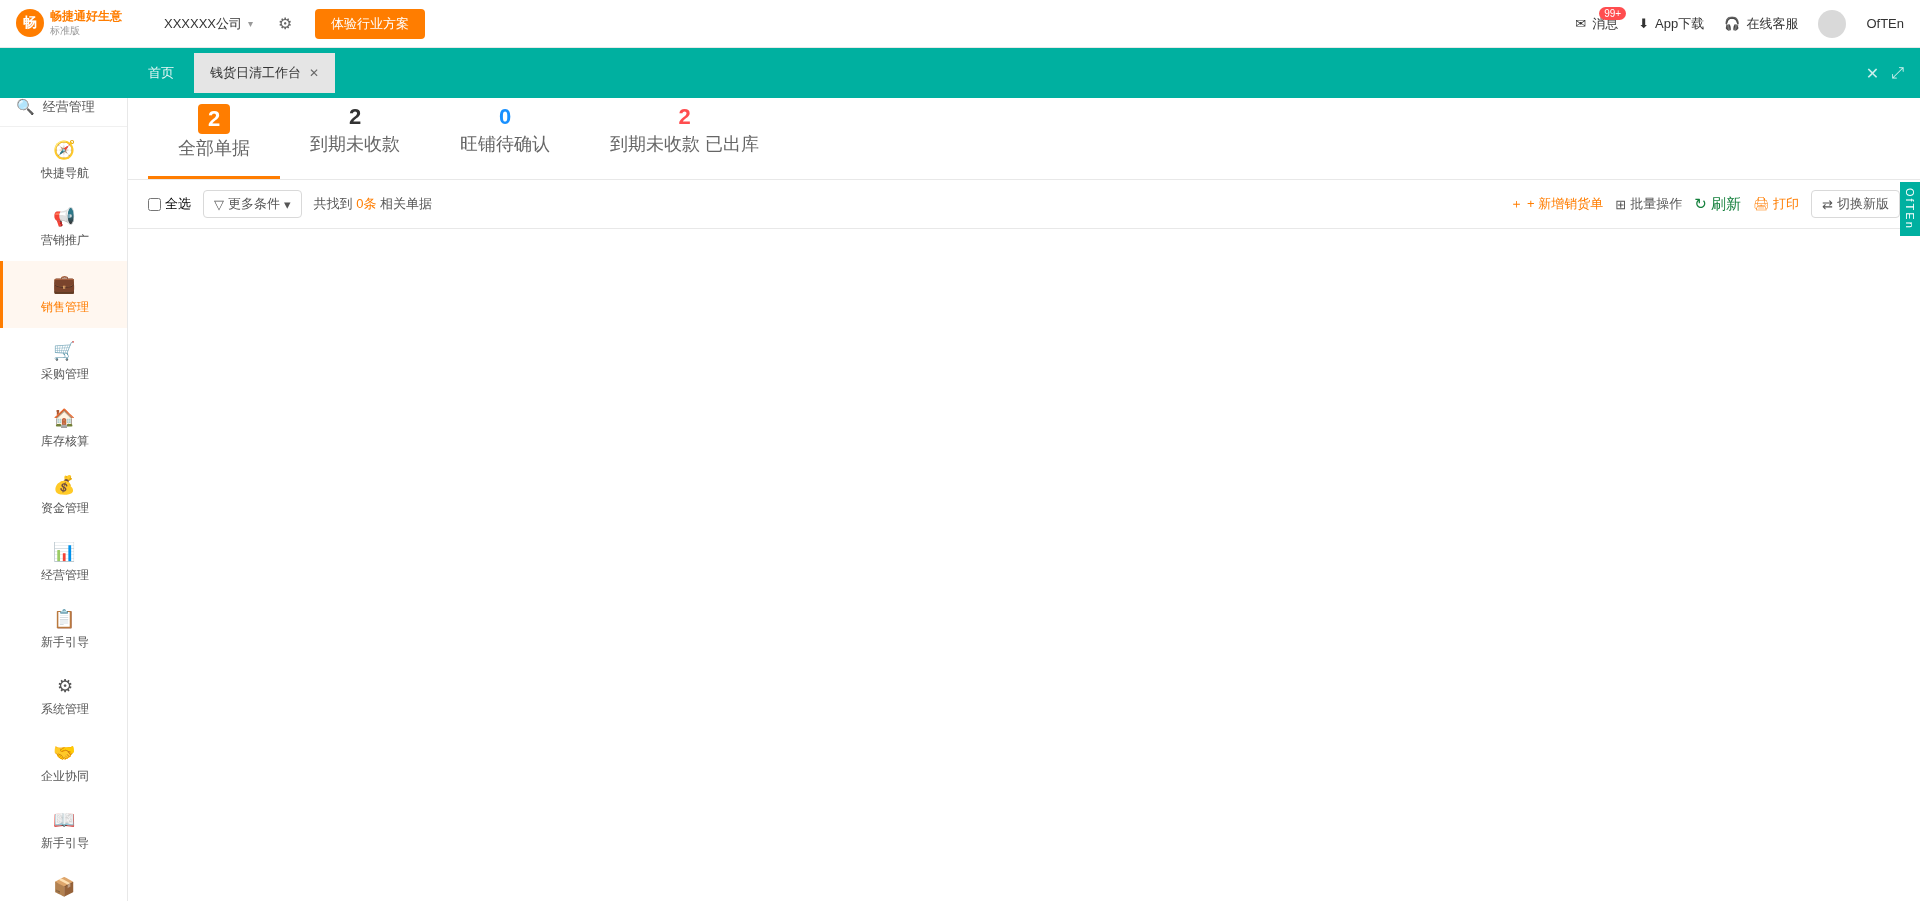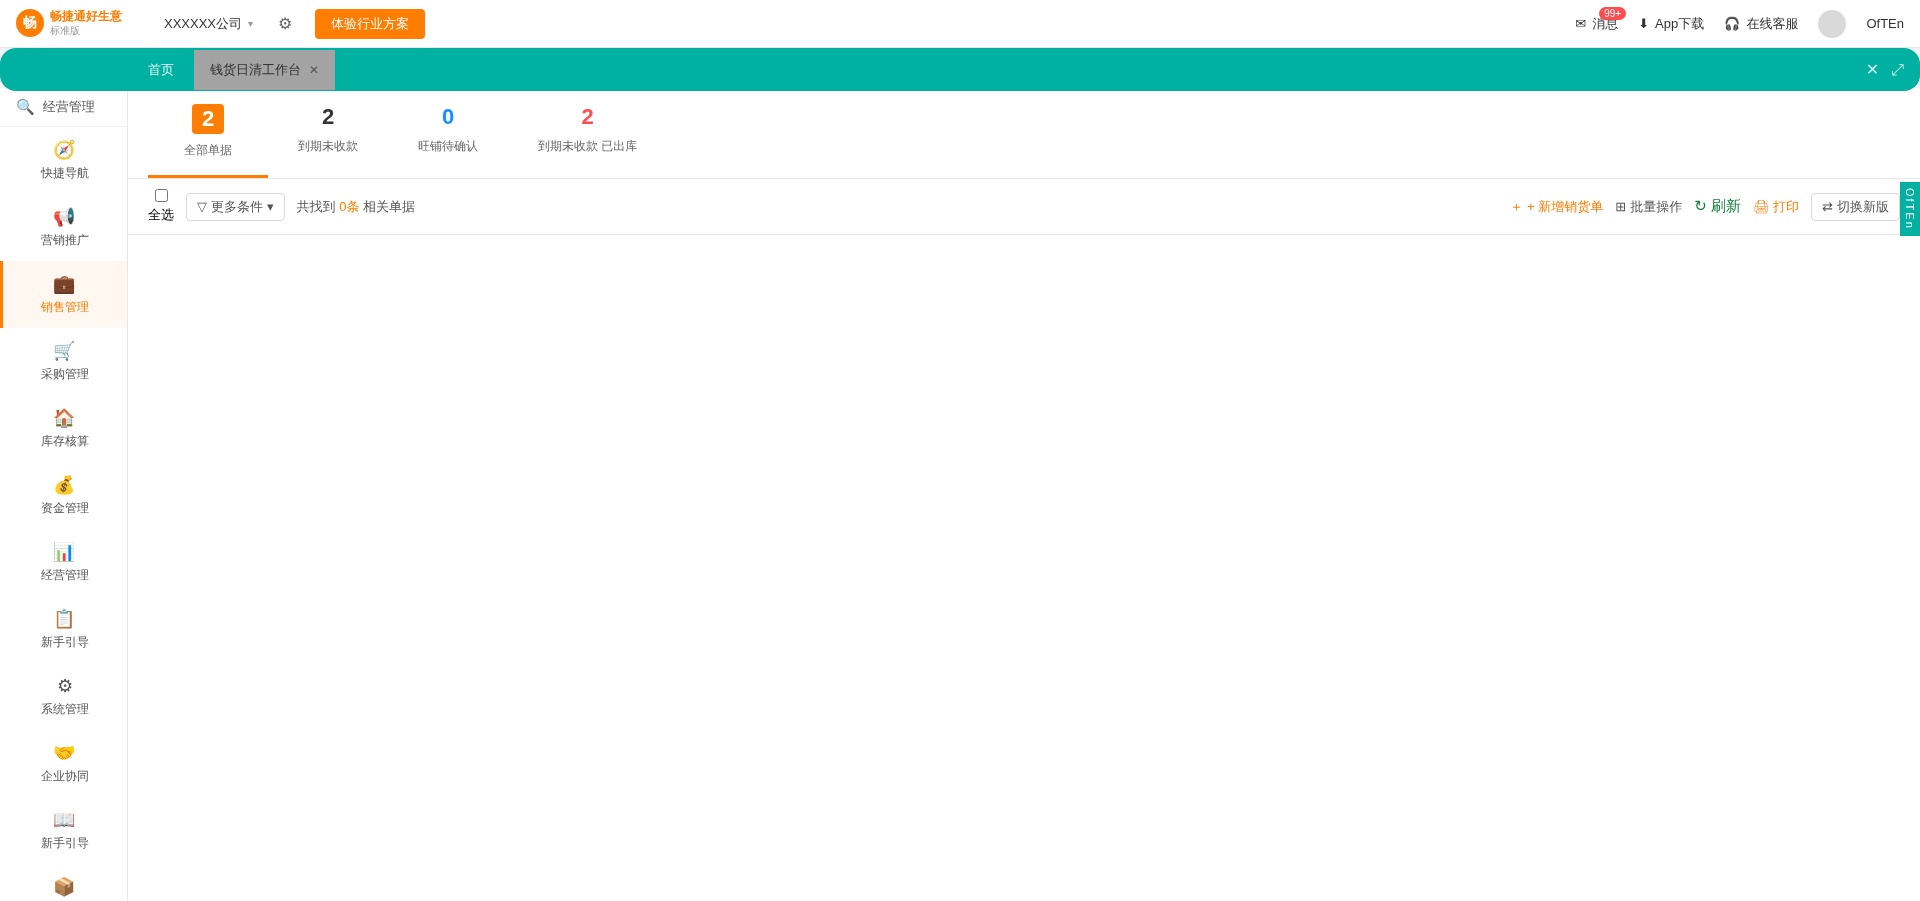--- a/index.html
+++ b/index.html
@@ -106,43 +106,42 @@
     .avatar {
       width: 28px;
       height: 28px;
       background: #d9d9d9;
       border-radius: 50%;
     }
     .user-name { font-size: 13px; color: #333; }
 
     
     .tab-bar {
-      height: 43px;
+      height: 50px;
       background: #00b0a0;
       display: flex;
       align-items: center;
       position: fixed;
       top: 48px; left: 0; right: 0;
       z-index: 99;
       padding-left: 128px;
-      border-radius: 16px;
     }
     .tab-item {
       height: 40px;
       display: flex;
       align-items: center;
       padding: 0 16px;
       cursor: pointer;
       color: rgba(255,255,255,0.85);
       font-size: 13px;
       position: relative;
       white-space: nowrap;
     }
     .tab-item.active {
-      background: #a3a3a3;
+      background: #e5e5e5;
       color: #333;
     }
     .tab-close {
       margin-left: 8px;
       font-size: 12px;
       opacity: 0.7;
     }
     .tab-item-home {
       padding: 0 20px;
       color: rgba(255,255,255,0.9);
@@ -234,23 +233,23 @@
     .summary-card.active .card-count { color: white; background: #ff7d00; border-radius: 4px; padding: 2px 8px; }
     .card-count {
       font-size: 22px;
       font-weight: bold;
       color: #333;
       line-height: 1.2;
     }
     .card-count.blue { color: #1890ff; }
     .card-count.red { color: #ff4d4f; }
     .card-label {
-      font-size: 12px;
+      font-size: 18px;
       color: #666;
-      margin-top: 8px;
+      margin-top: 2px;
       text-align: center;
     }
 
     
     .toolbar {
       display: flex;
       align-items: center;
       padding: 10px 20px;
       background: white;
       border-bottom: 1px solid #e8e8e8;
@@ -258,21 +257,20 @@
     }
     .toolbar-left { display: flex; align-items: center; gap: 12px; flex: 1; }
     .toolbar-right { display: flex; align-items: center; gap: 12px; }
 
     .checkbox-all {
       display: flex;
       align-items: center;
       gap: 4px;
       cursor: pointer;
       font-size: 13px;
-      flex-direction: column;
     }
     .filter-btn {
       display: flex;
       align-items: center;
       gap: 4px;
       cursor: pointer;
       color: #555;
       font-size: 13px;
       border: 1px solid #d9d9d9;
       border-radius: 4px;

